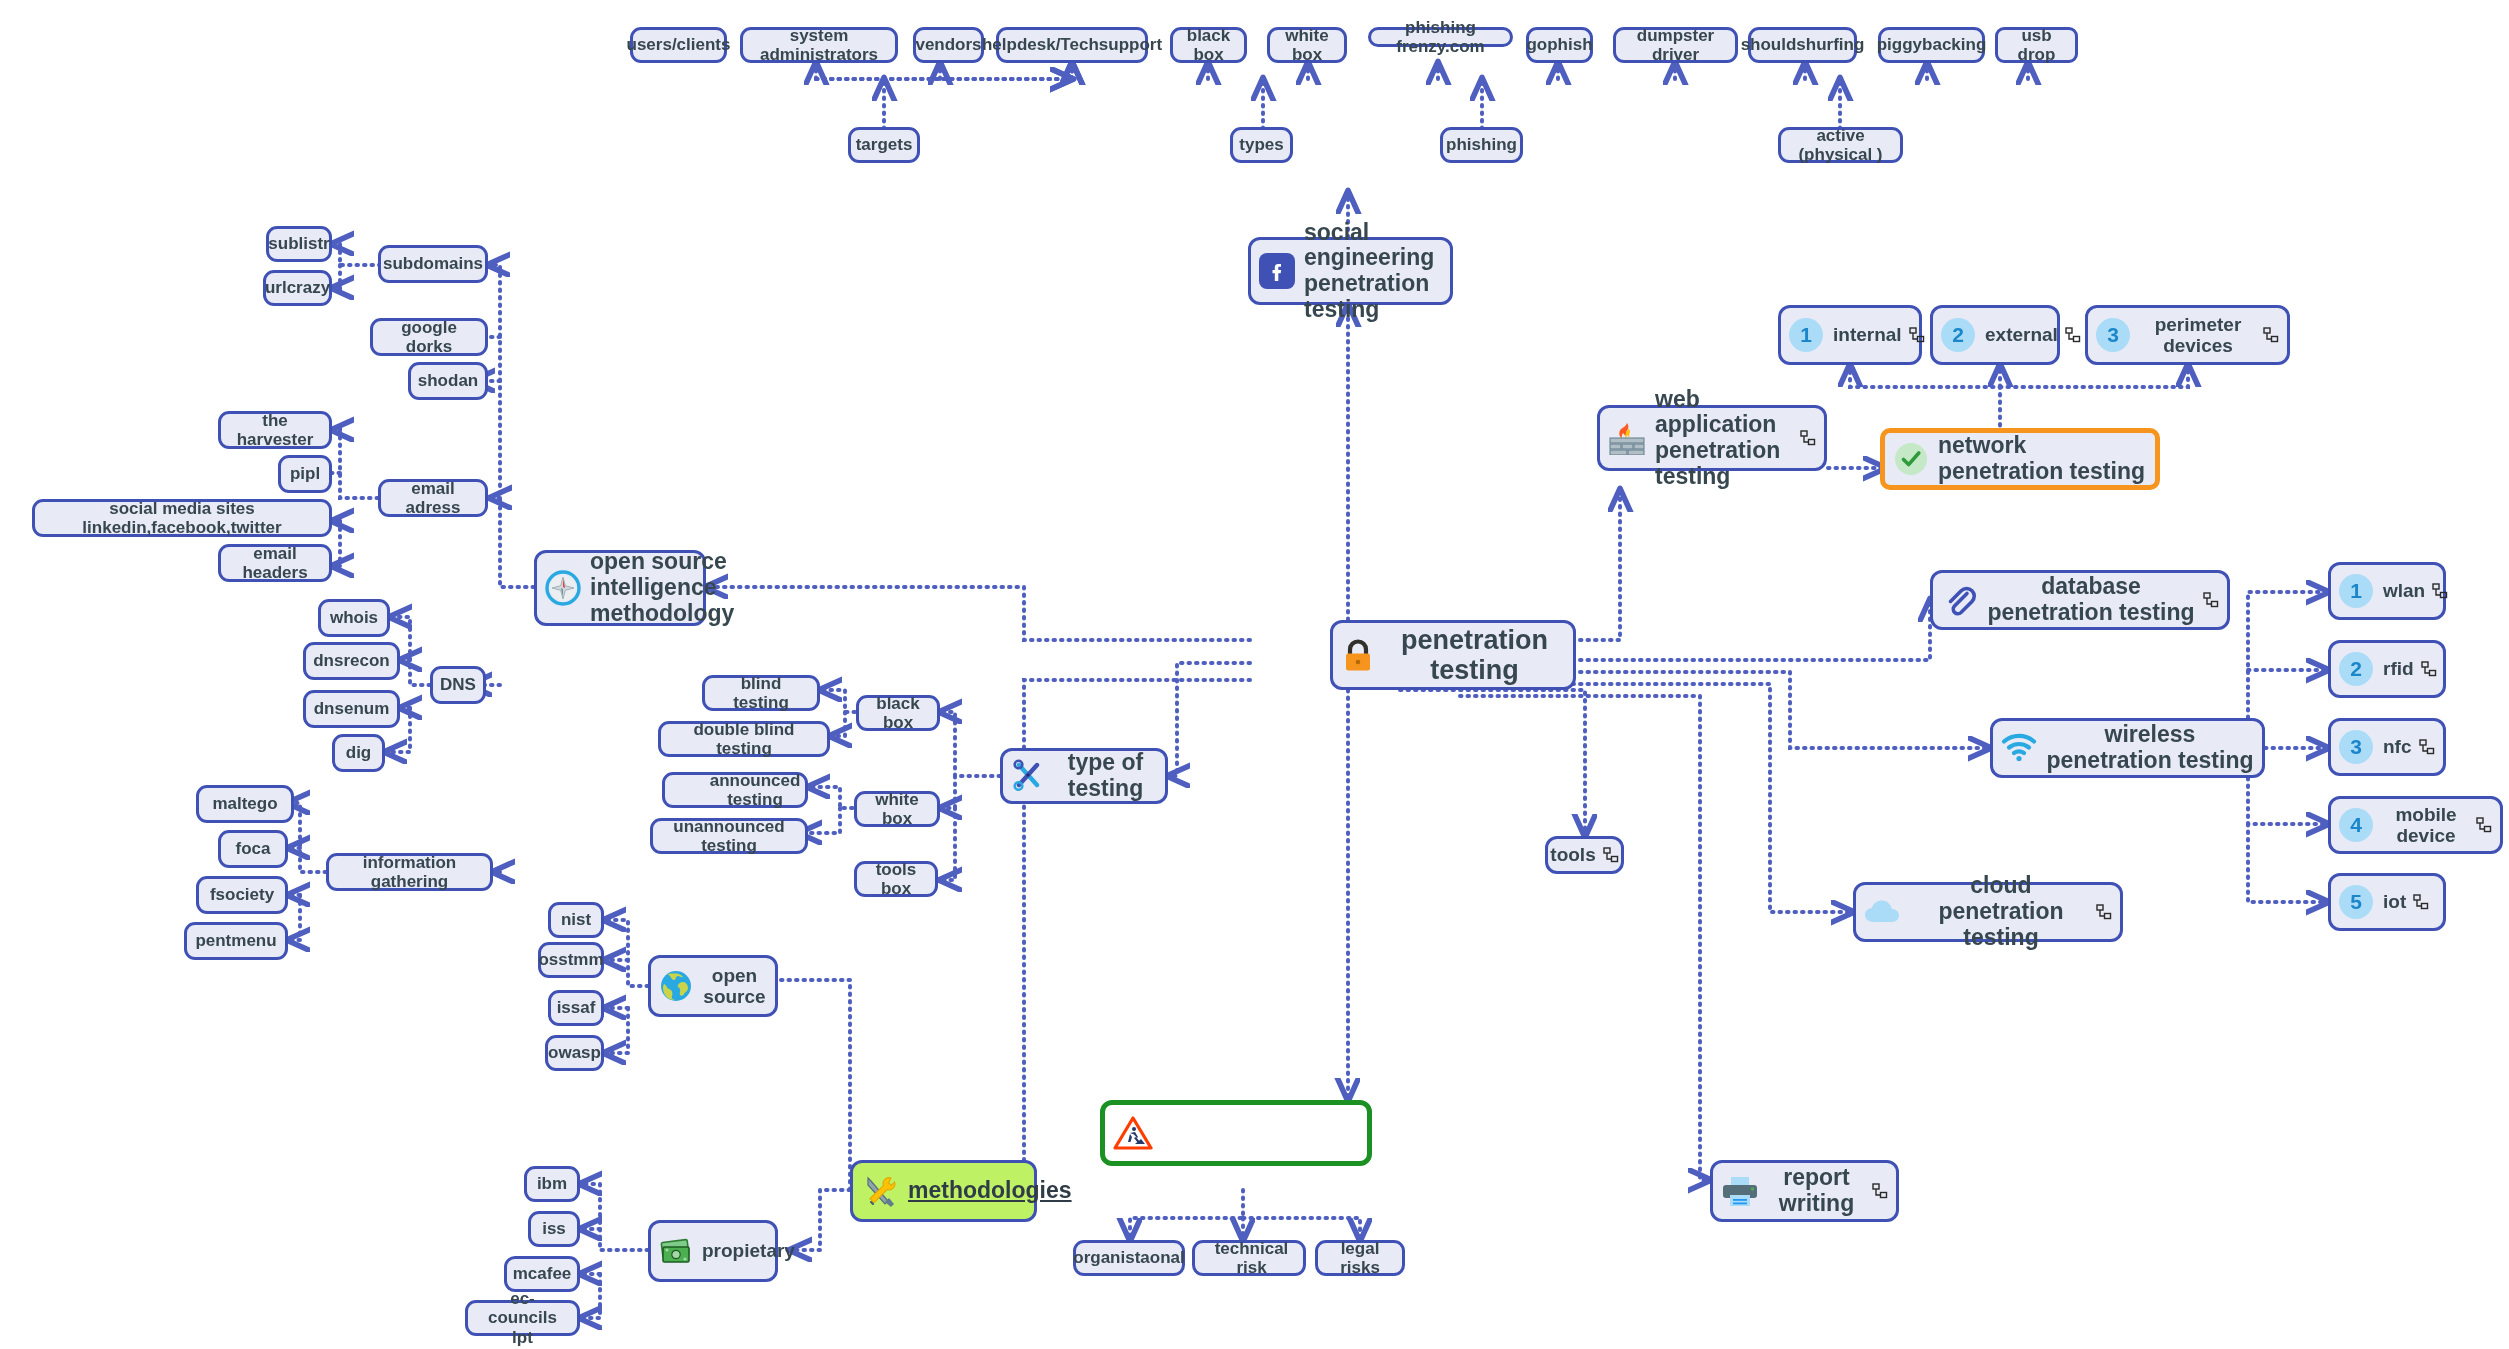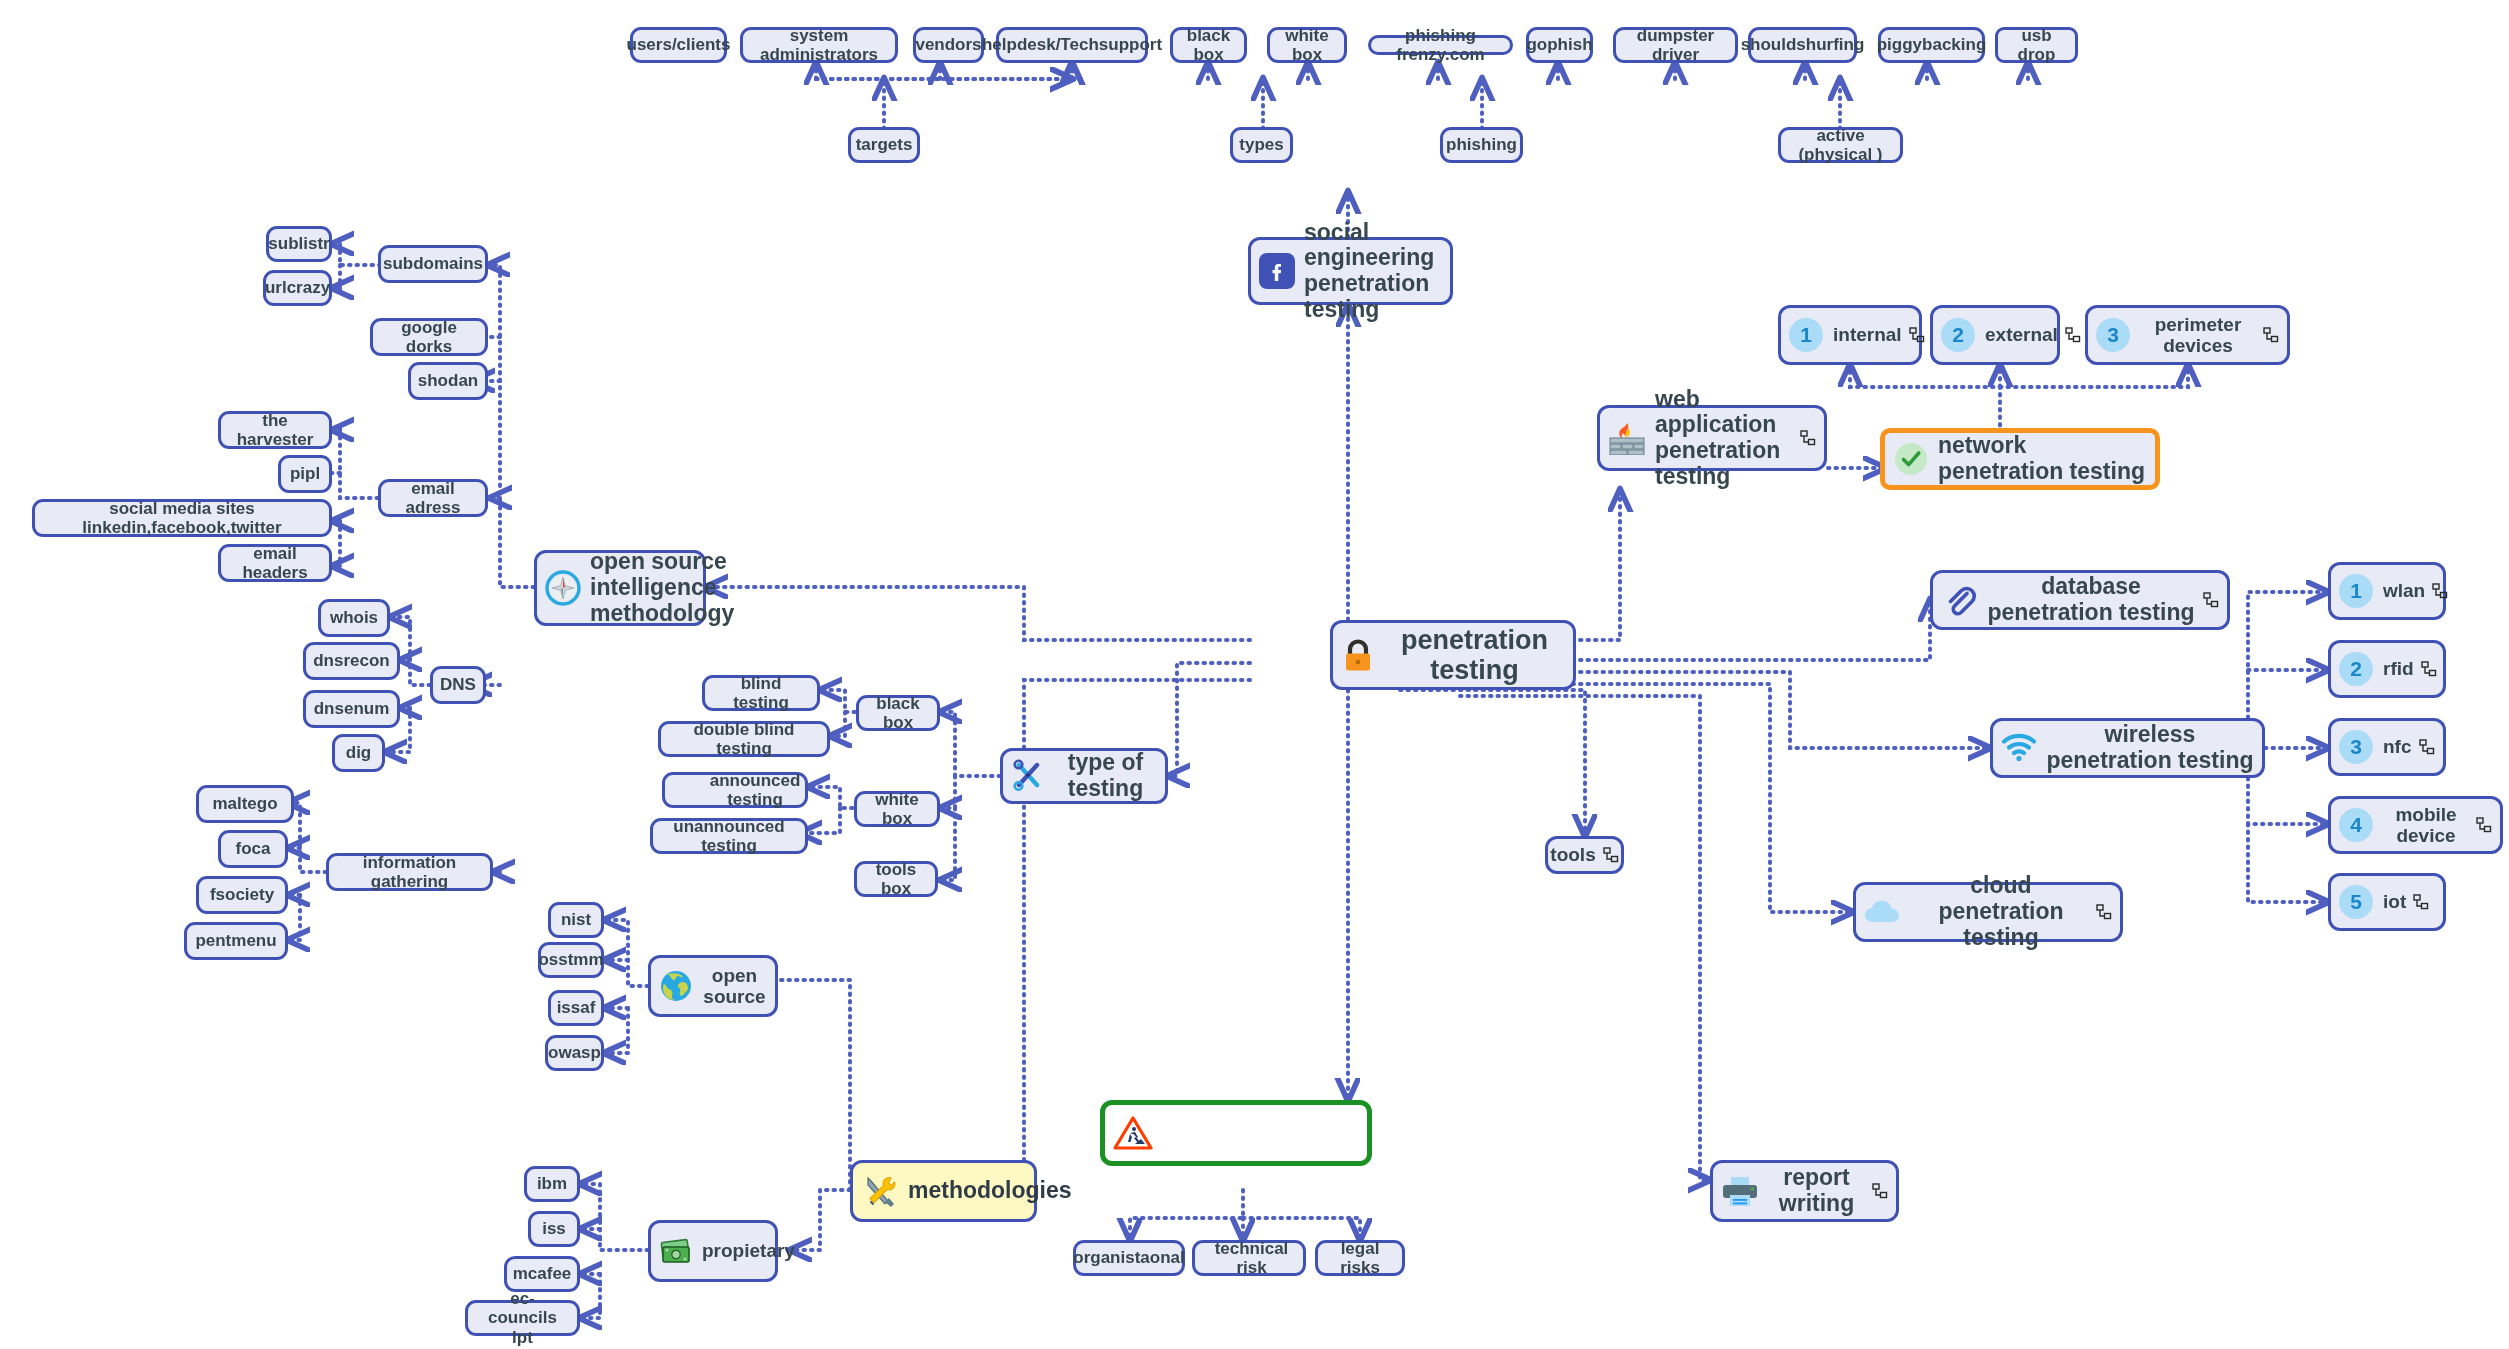--- a/index.html
+++ b/index.html
@@ -56,24 +56,25 @@
     border-radius: 10px;
     background: #e8eaf6;
   }
   .node.green-accent {
     border-color: #1a9122;
     border-width: 5px;
     border-radius: 12px;
     background: #ffffff;
   }
   .node.orange-fill {
-    background: #fef9c3;
+    background: #bef264;
     border-color: #3f51b5;
     border-width: 3px;
     color: #2f3b46;
+    text-decoration: underline;
   }
 
   
   .ic {
     flex: 0 0 auto;
     display: inline-flex;
     align-items: center;
     justify-content: center;
     margin-right: 9px;
   }
@@ -241,21 +242,21 @@
     <span class="lbl">helpdesk/Techsupport</span>
     </div>
 
   <div class="node small" style="left:1170px; top:27px; width:77px; height:36px;">
     <span class="lbl">black box</span>
     </div>
   <div class="node small" style="left:1267px; top:27px; width:80px; height:36px;">
     <span class="lbl">white box</span>
     </div>
 
-  <div class="node small" style="left:1368px; top:27px; width:145px; height:20px;margin-top:8px;">
+  <div class="node small" style="left:1368px; top:27px; width:145px; height:20px;">
     <span class="lbl">phishing frenzy.com</span>
     </div>
   <div class="node small" style="left:1526px; top:27px; width:67px; height:36px;">
     <span class="lbl">gophish</span>
     </div>
 
   <div class="node small" style="left:1613px; top:27px; width:125px; height:36px;">
     <span class="lbl">dumpster driver</span>
     </div>
   <div class="node small" style="left:1748px; top:27px; width:109px; height:36px;">

